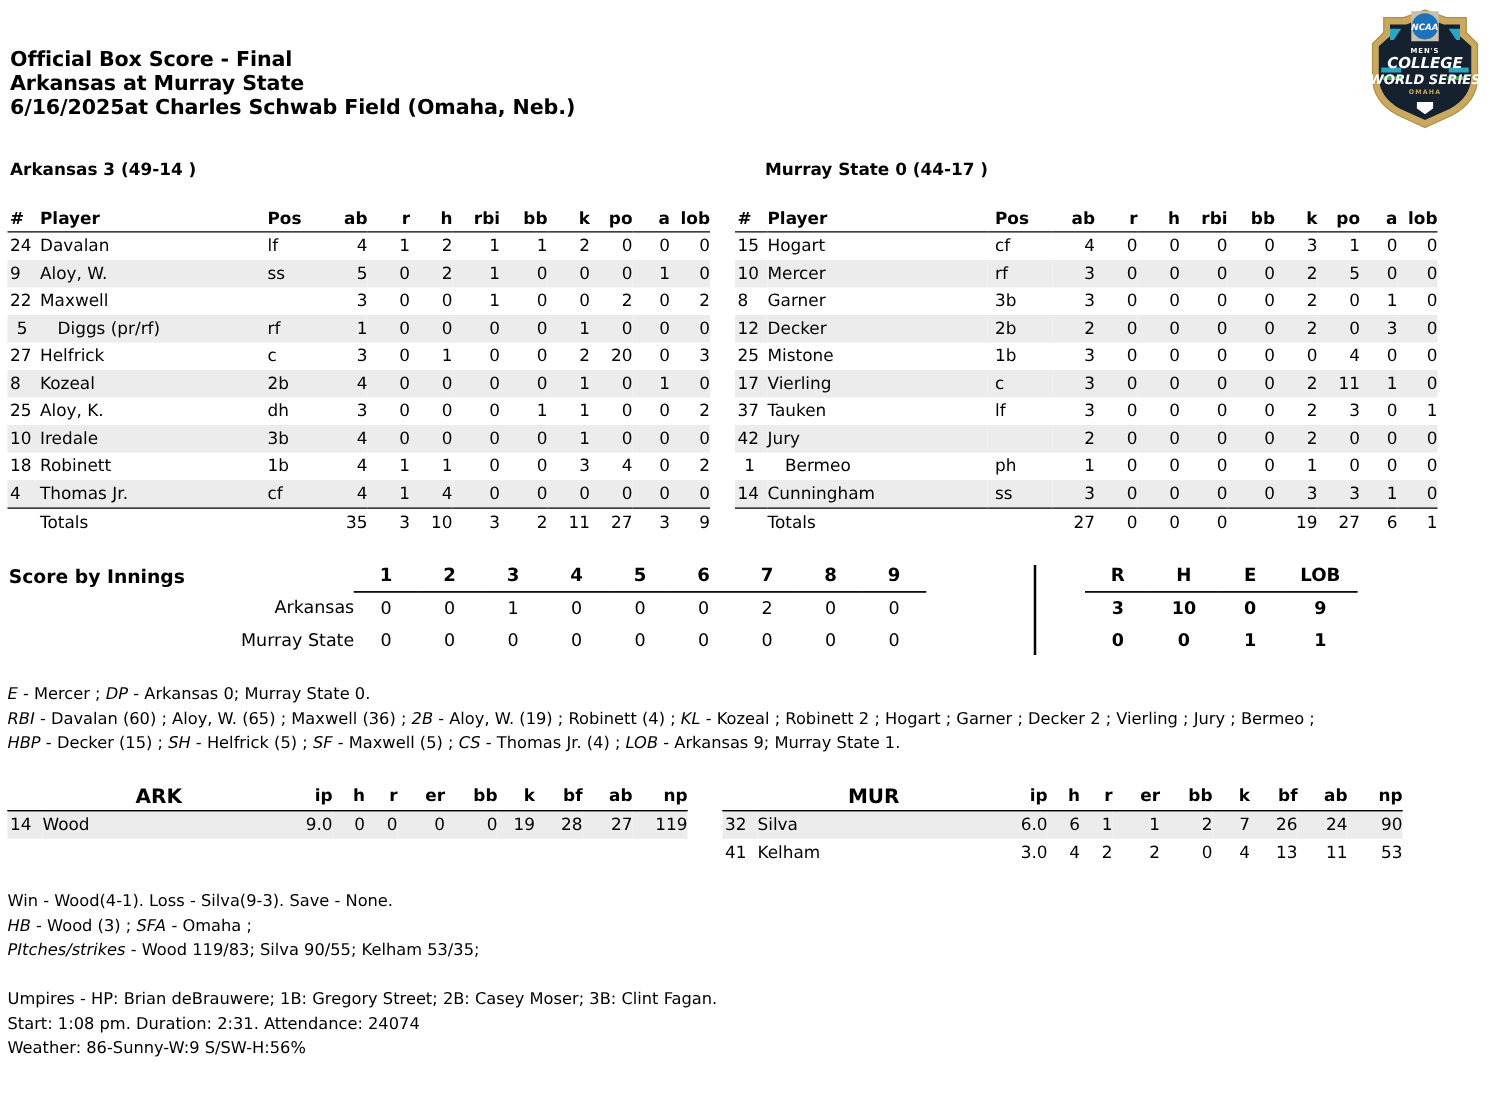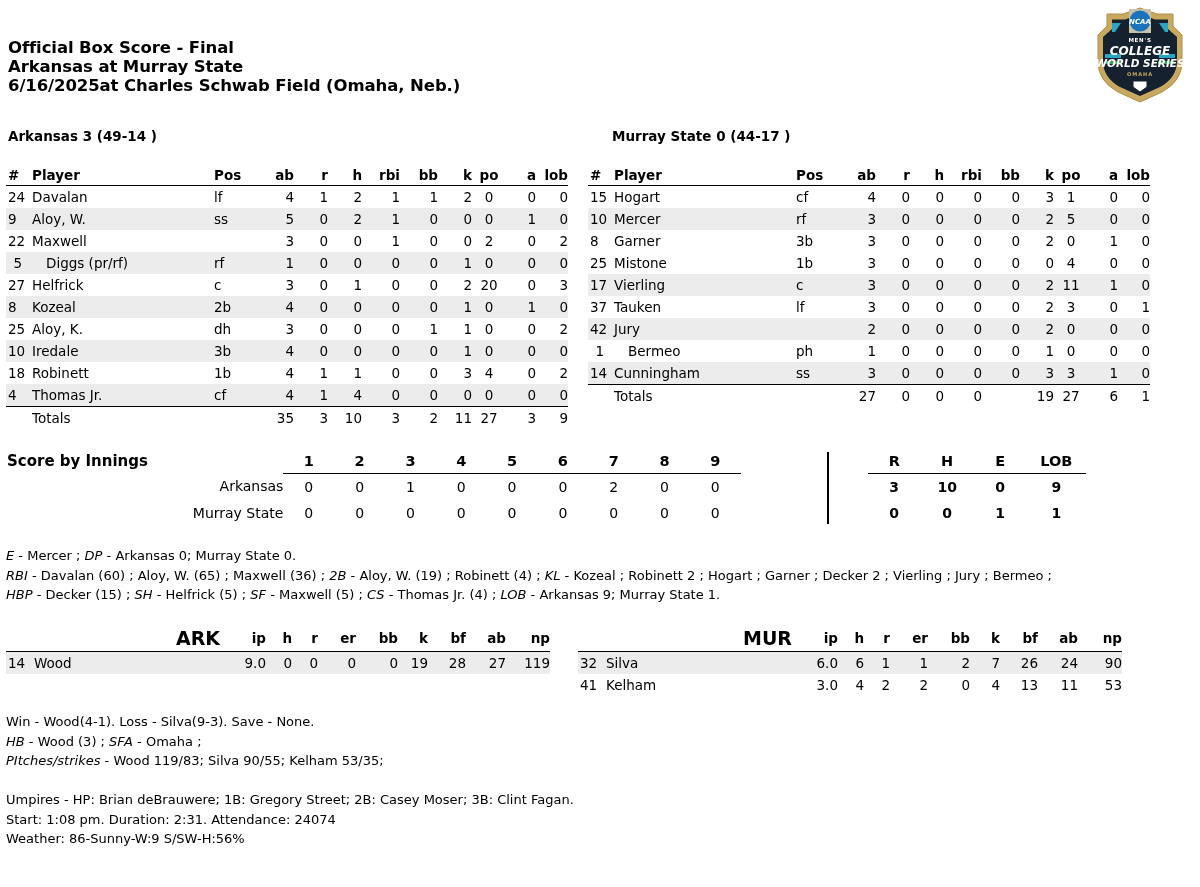--- a/index.html
+++ b/index.html
@@ -75,21 +75,21 @@
   }
   .bat-table th.c-num, .bat-table td.c-num { text-align: left; width: 24px; padding-left: 2px;}
   .bat-table th.c-name, .bat-table td.c-name { text-align: left; width: 176px; }
   .bat-table th.c-pos, .bat-table td.c-pos { text-align: left; width: 46px; padding-left: 6px; margin-top: 27px;}
   .bat-table th.c-ab, .bat-table td.c-ab { width: 34px; }
   .bat-table th.c-r,  .bat-table td.c-r  { width: 34px; }
   .bat-table th.c-h,  .bat-table td.c-h  { width: 34px; }
   .bat-table th.c-rbi,.bat-table td.c-rbi{ width: 38px; }
   .bat-table th.c-bb, .bat-table td.c-bb { width: 38px; }
   .bat-table th.c-k,  .bat-table td.c-k  { width: 34px; }
-  .bat-table th.c-po, .bat-table td.c-po { width: 34px; text-align: center; }
+  .bat-table th.c-po, .bat-table td.c-po { width: 34px; }
   .bat-table th.c-a,  .bat-table td.c-a  { width: 30px; }
   .bat-table th.c-lob,.bat-table td.c-lob{ width: 32px; }
 
   .bat-table tr.alt td { background: #ececec; }
   .bat-table tr.sub td.c-num { text-align: right; padding-right: 10px; }
   .bat-table tr.sub td.c-name { padding-left: 14px; }
   .bat-table tr.lastplayer td { border-bottom: 1.5px solid #000; }
   .bat-table tr.totals td { font-weight: normal; }
 
   
@@ -185,21 +185,21 @@
   .pit-table th.p-name, .pit-table td.p-name { text-align: left; width: 186px; }
   .pit-table th.p-ip, .pit-table td.p-ip { width: 46px; }
   .pit-table th.p-h,  .pit-table td.p-h  { width: 26px; }
   .pit-table th.p-r,  .pit-table td.p-r  { width: 26px; }
   .pit-table th.p-er, .pit-table td.p-er { width: 38px; }
   .pit-table th.p-bb, .pit-table td.p-bb { width: 42px; }
   .pit-table th.p-k,  .pit-table td.p-k  { width: 30px; }
   .pit-table th.p-bf, .pit-table td.p-bf { width: 38px; }
   .pit-table th.p-ab, .pit-table td.p-ab { width: 40px; }
   .pit-table th.p-np, .pit-table td.p-np { width: 44px; }
-  .pit-table th.p-head-name { text-align: right; font-size: 19px; }
+  .pit-table th.p-head-name { text-align: center; font-size: 16px; }
   .pit-table tr.alt td { background: #ececec; }
 
   
   #footer-a {
     position: absolute;
     left: 6px;
     top: 712px;
     font-size: 13px;
     line-height: 19.5px;
   }
@@ -478,20 +478,34 @@
         <td class="c-name">Garner</td>
         <td class="c-pos">3b</td>
         <td class="c-ab">3</td>
         <td class="c-r">0</td>
         <td class="c-h">0</td>
         <td class="c-rbi">0</td>
         <td class="c-bb">0</td>
         <td class="c-k">2</td>
         <td class="c-po">0</td>
         <td class="c-a">1</td>
+        <td class="c-lob">0</td>
+      </tr>
+      <tr class="alt">
+        <td class="c-num">12</td>
+        <td class="c-name">Decker</td>
+        <td class="c-pos">2b</td>
+        <td class="c-ab">2</td>
+        <td class="c-r">0</td>
+        <td class="c-h">0</td>
+        <td class="c-rbi">0</td>
+        <td class="c-bb">0</td>
+        <td class="c-k">2</td>
+        <td class="c-po">0</td>
+        <td class="c-a">3</td>
         <td class="c-lob">0</td>
       </tr>
       <tr>
         <td class="c-num">25</td>
         <td class="c-name">Mistone</td>
         <td class="c-pos">1b</td>
         <td class="c-ab">3</td>
         <td class="c-r">0</td>
         <td class="c-h">0</td>
         <td class="c-rbi">0</td>

